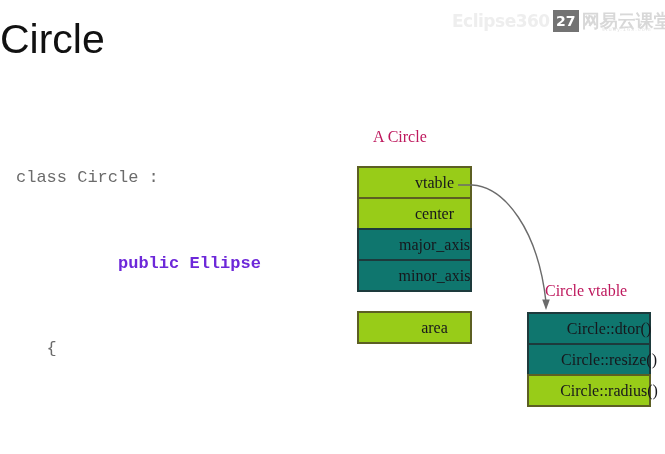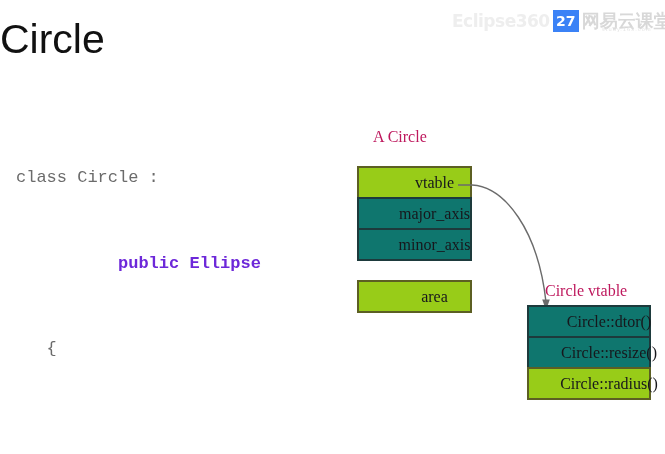--- a/index.html
+++ b/index.html
@@ -33,21 +33,21 @@
     font-family: "DejaVu Sans", sans-serif;
     font-size: 17px;
     font-weight: 700;
     color: #eeeeee;
     letter-spacing: -0.5px;
     white-space: nowrap;
   }
   #wm-logo {
     width: 26px;
     height: 22px;
-    background: #3b82f6;
+    background: #737373;
     color: #ffffff;
     font-size: 14px;
     font-weight: 700;
     font-family: "DejaVu Sans", sans-serif;
     display: flex;
     align-items: center;
     justify-content: center;
     flex: none;
   }
   #wm-cn {
@@ -129,21 +129,21 @@
     left: 357px;
     top: 166px;
     width: 115px;
   }
   #obj-box .cell { height: 33px; }
   #obj-box .cell + .cell { margin-top: -2px; }
   #obj-box .cell.spaced { margin-top: 19px; }
 
   #vtable-box {
     left: 527px;
-    top: 305px;
+    top: 312px;
     width: 124px;
   }
   #vtable-box .cell { height: 33px; }
   #vtable-box .cell + .cell { margin-top: -2px; }
 
   
   #connector {
     position: absolute;
     left: 450px;
     top: 170px;
@@ -177,20 +177,21 @@
     
     
     
     
   </div>
 
   <div class="obj-label" id="label-a-circle">A Circle</div>
 
   <div class="cellbox" id="obj-box">
     <div class="cell green">vtable</div>
+    <div class="cell green">center</div>
     <div class="cell teal">major_axis</div>
     <div class="cell teal">minor_axis</div>
     <div class="cell green spaced">area</div>
   </div>
 
   <svg id="connector" viewBox="0 0 130 145" width="130" height="145">
     <path d="M 8 15 L 22 15 C 55 17 88 60 96 132" fill="none" stroke="#6b6b6b" stroke-width="1.4"></path>
     <path d="M 96 140 L 92.2 129.5 L 99.8 129.5 Z" fill="#6b6b6b"></path>
   </svg>
 

